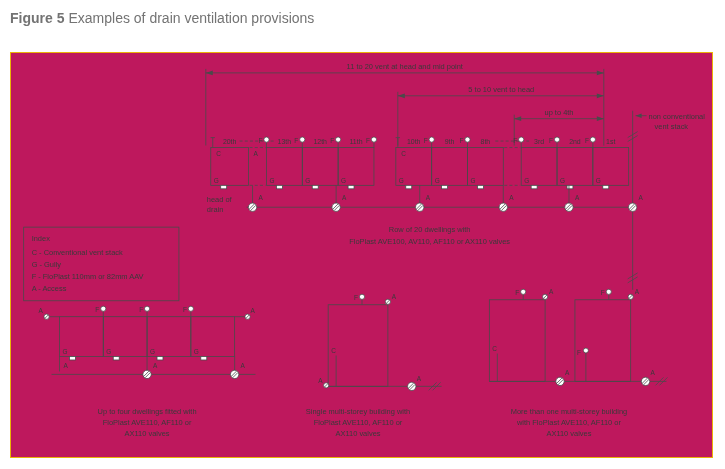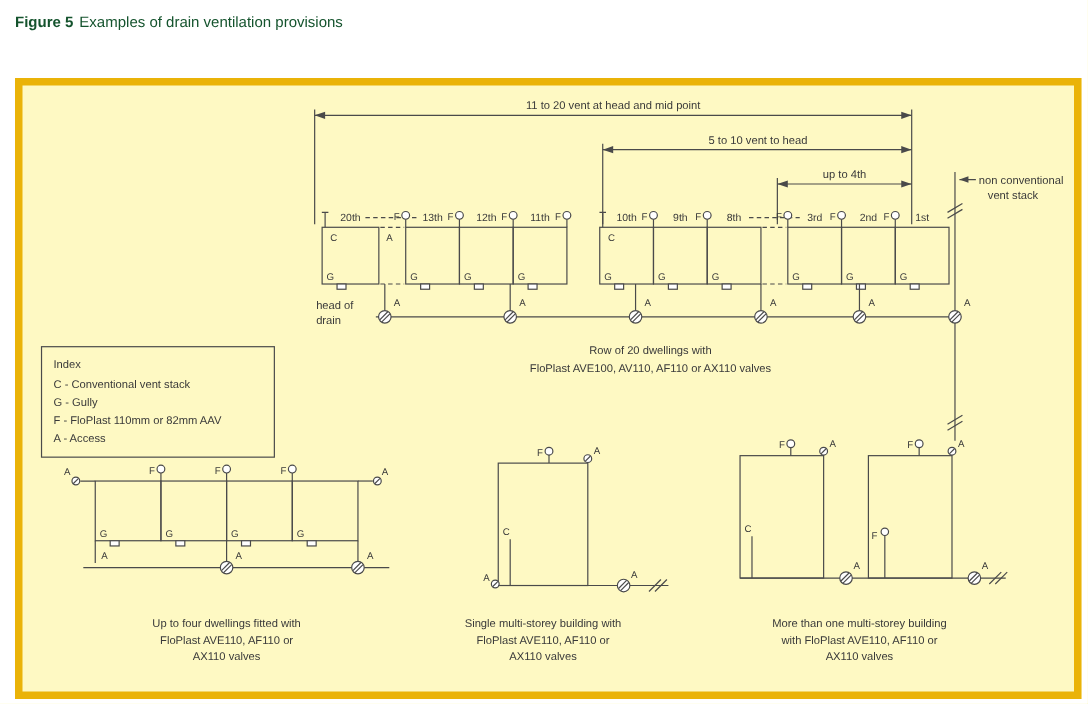--- a/index.html
+++ b/index.html
@@ -1,19 +1,19 @@
 <!DOCTYPE html>
 <html><head>
 <meta charset="utf-8">
 <style>
   html,body{margin:0;padding:0;background:#fff}
   body{width:725px;height:469px;position:relative;font-family:"Liberation Sans",sans-serif}
-  .title{position:absolute;left:10px;top:10px;font-size:10px;color:#14532d}
+  .title{position:absolute;left:10px;top:10px;font-size:14px;color:#737373}
   .title .b{font-weight:700;margin-right:4px}
-  .frame{position:absolute;left:10px;top:52px;width:701px;height:404px;border:5px solid #eab308;background:#fef9c3}
+  .frame{position:absolute;left:10px;top:52px;width:701px;height:404px;border:1px solid #eab308;background:#be185d}
   svg{display:block}
   svg text{fill:#3a3a3a;stroke:none;font-family:"Liberation Sans",sans-serif}
   .st{stroke:#4a4a4a;stroke-width:.8;fill:none}
   .fw{stroke:#4a4a4a;stroke-width:.8;fill:#fff}
   .ar{fill:#4a4a4a;stroke:none}
   .dsh{stroke-dasharray:3 2.2}
   .t75{font-size:7.5px}
   .t7{font-size:7px}
   .mk{font-size:6.5px}
   .tc{text-anchor:middle}

